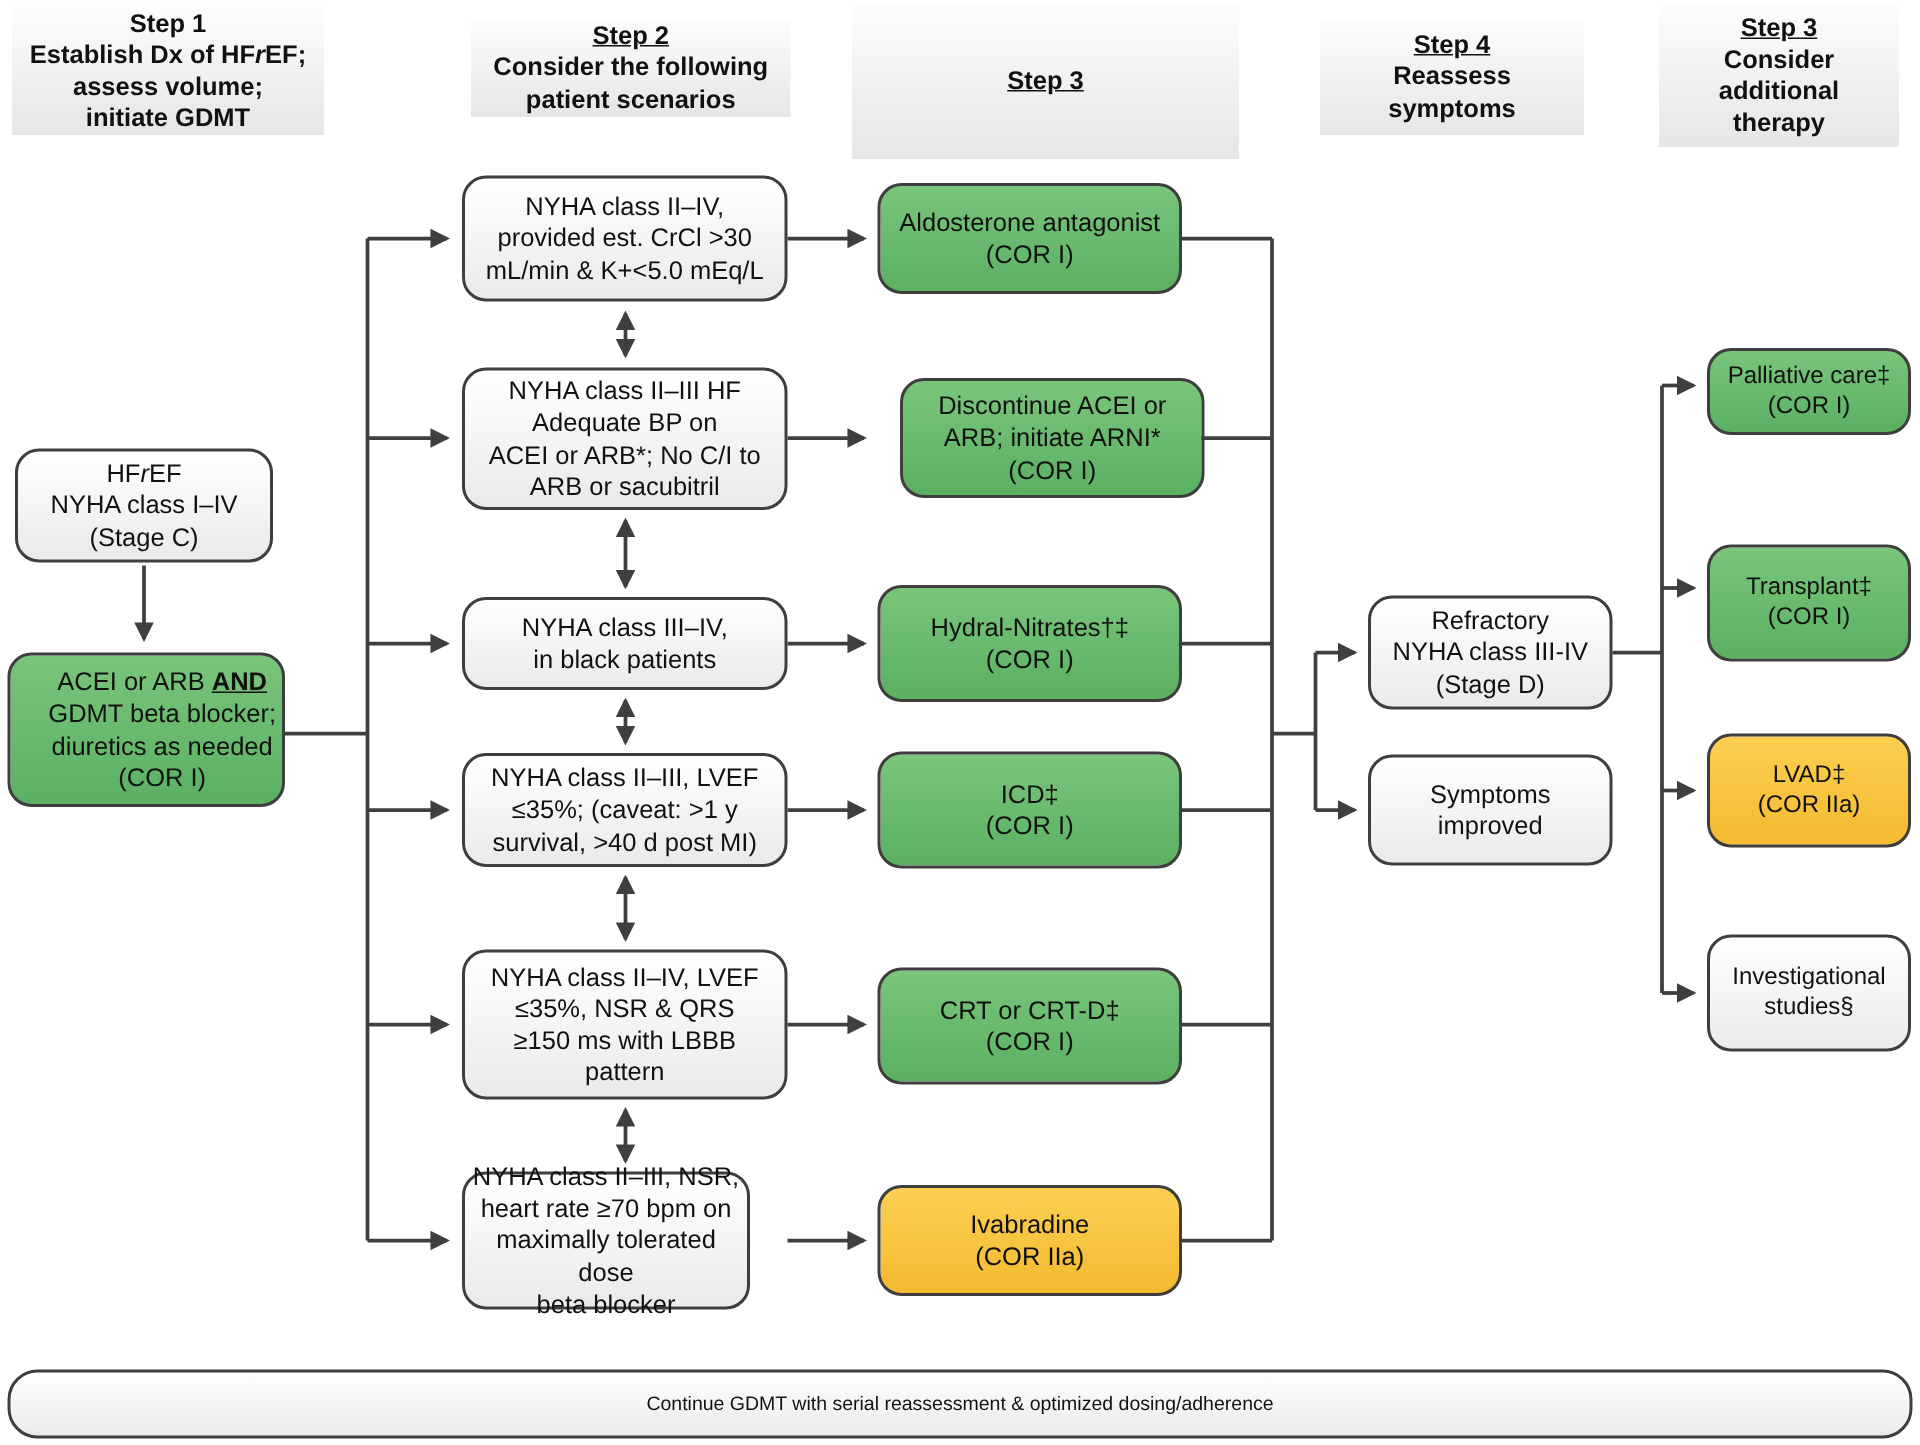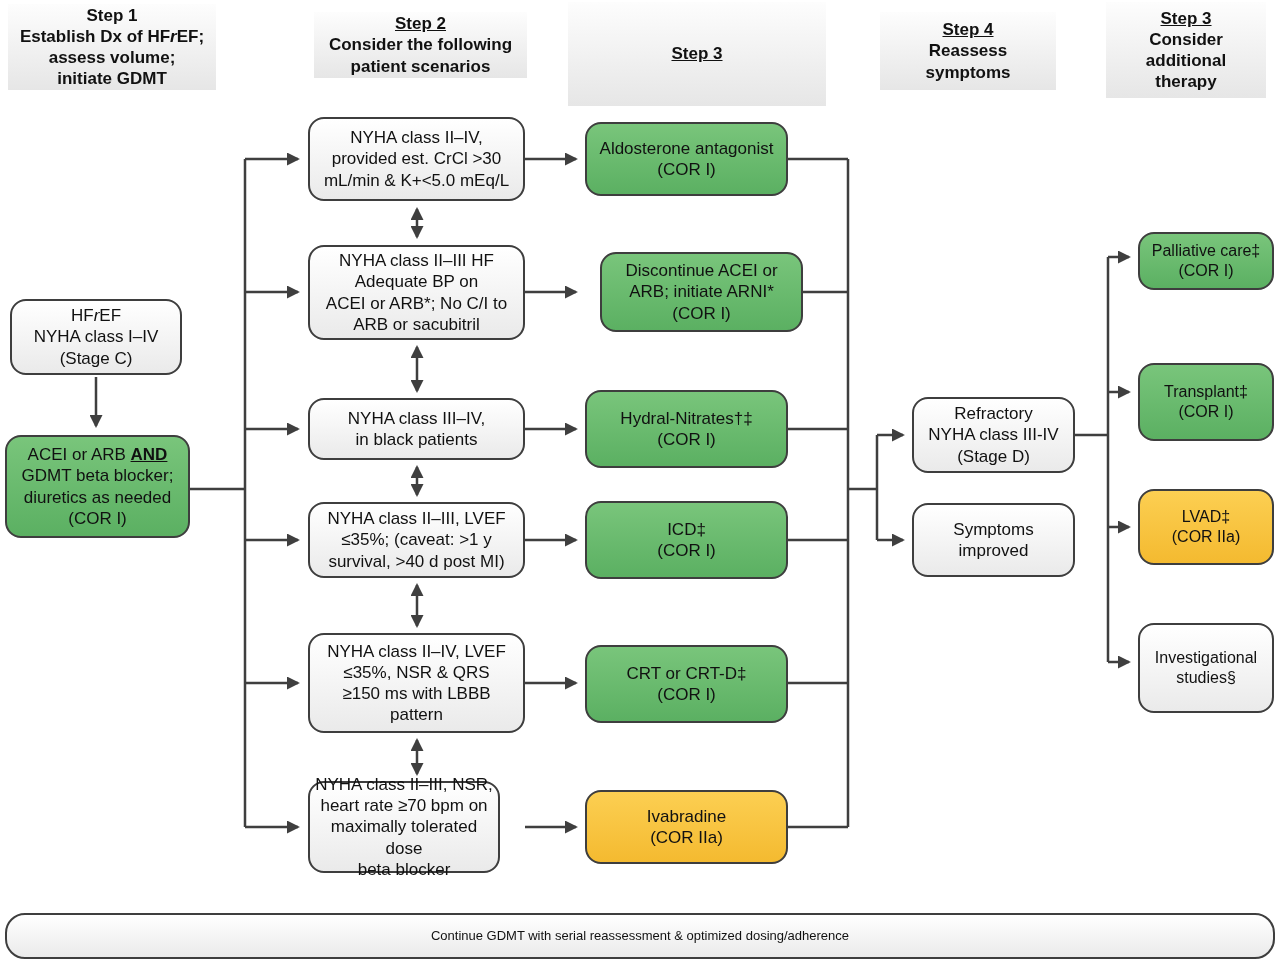--- a/index.html
+++ b/index.html
@@ -32,21 +32,21 @@
 
   
   #hdr1{left:8px;top:4px;width:208px;height:86px;}
   #hdr2{left:314px;top:12px;width:213px;height:66px;}
   #hdr3{left:568px;top:2px;width:258px;height:104px;}
   #hdr4{left:880px;top:12px;width:176px;height:78px;}
   #hdr5{left:1106px;top:2px;width:160px;height:96px;}
 
   
   #stage-c{left:10px;top:299px;width:172px;height:76px;}
-  #initial-therapy{left:5px;top:435px;width:185px;height:103px;}
+  #initial-therapy{left:5px;top:435px;width:185px;height:103px;justify-content:flex-end;}
 
   
   #s2b1{left:308px;top:117px;width:217px;height:84px;}
   #s2b2{left:308px;top:245px;width:217px;height:95px;}
   #s2b3{left:308px;top:398px;width:217px;height:62px;}
   #s2b4{left:308px;top:502px;width:217px;height:76px;}
   #s2b5{left:308px;top:633px;width:217px;height:100px;}
   #s2b6{left:308px;top:781px;width:192px;height:92px;}
 
   
@@ -58,21 +58,21 @@
   #s3b6{left:585px;top:790px;width:203px;height:74px;}
 
   
   #s4b1{left:912px;top:397px;width:163px;height:76px;}
   #s4b2{left:912px;top:503px;width:163px;height:74px;}
 
   
   #s5b1{left:1138px;top:232px;width:136px;height:58px;}
   #s5b2{left:1138px;top:363px;width:136px;height:78px;}
   #s5b3{left:1138px;top:489px;width:136px;height:76px;}
-  #s5b4{left:1138px;top:623px;width:136px;height:90px;}
+  #s5b4{left:1138px;top:623px;width:136px;height:78px;}
 
   
   #footer-bar{
     left:5px;top:913px;width:1270px;height:46px;border-radius:20px;
     font-size:13px;
   }
 </style>
 </head>
 <body>
 

